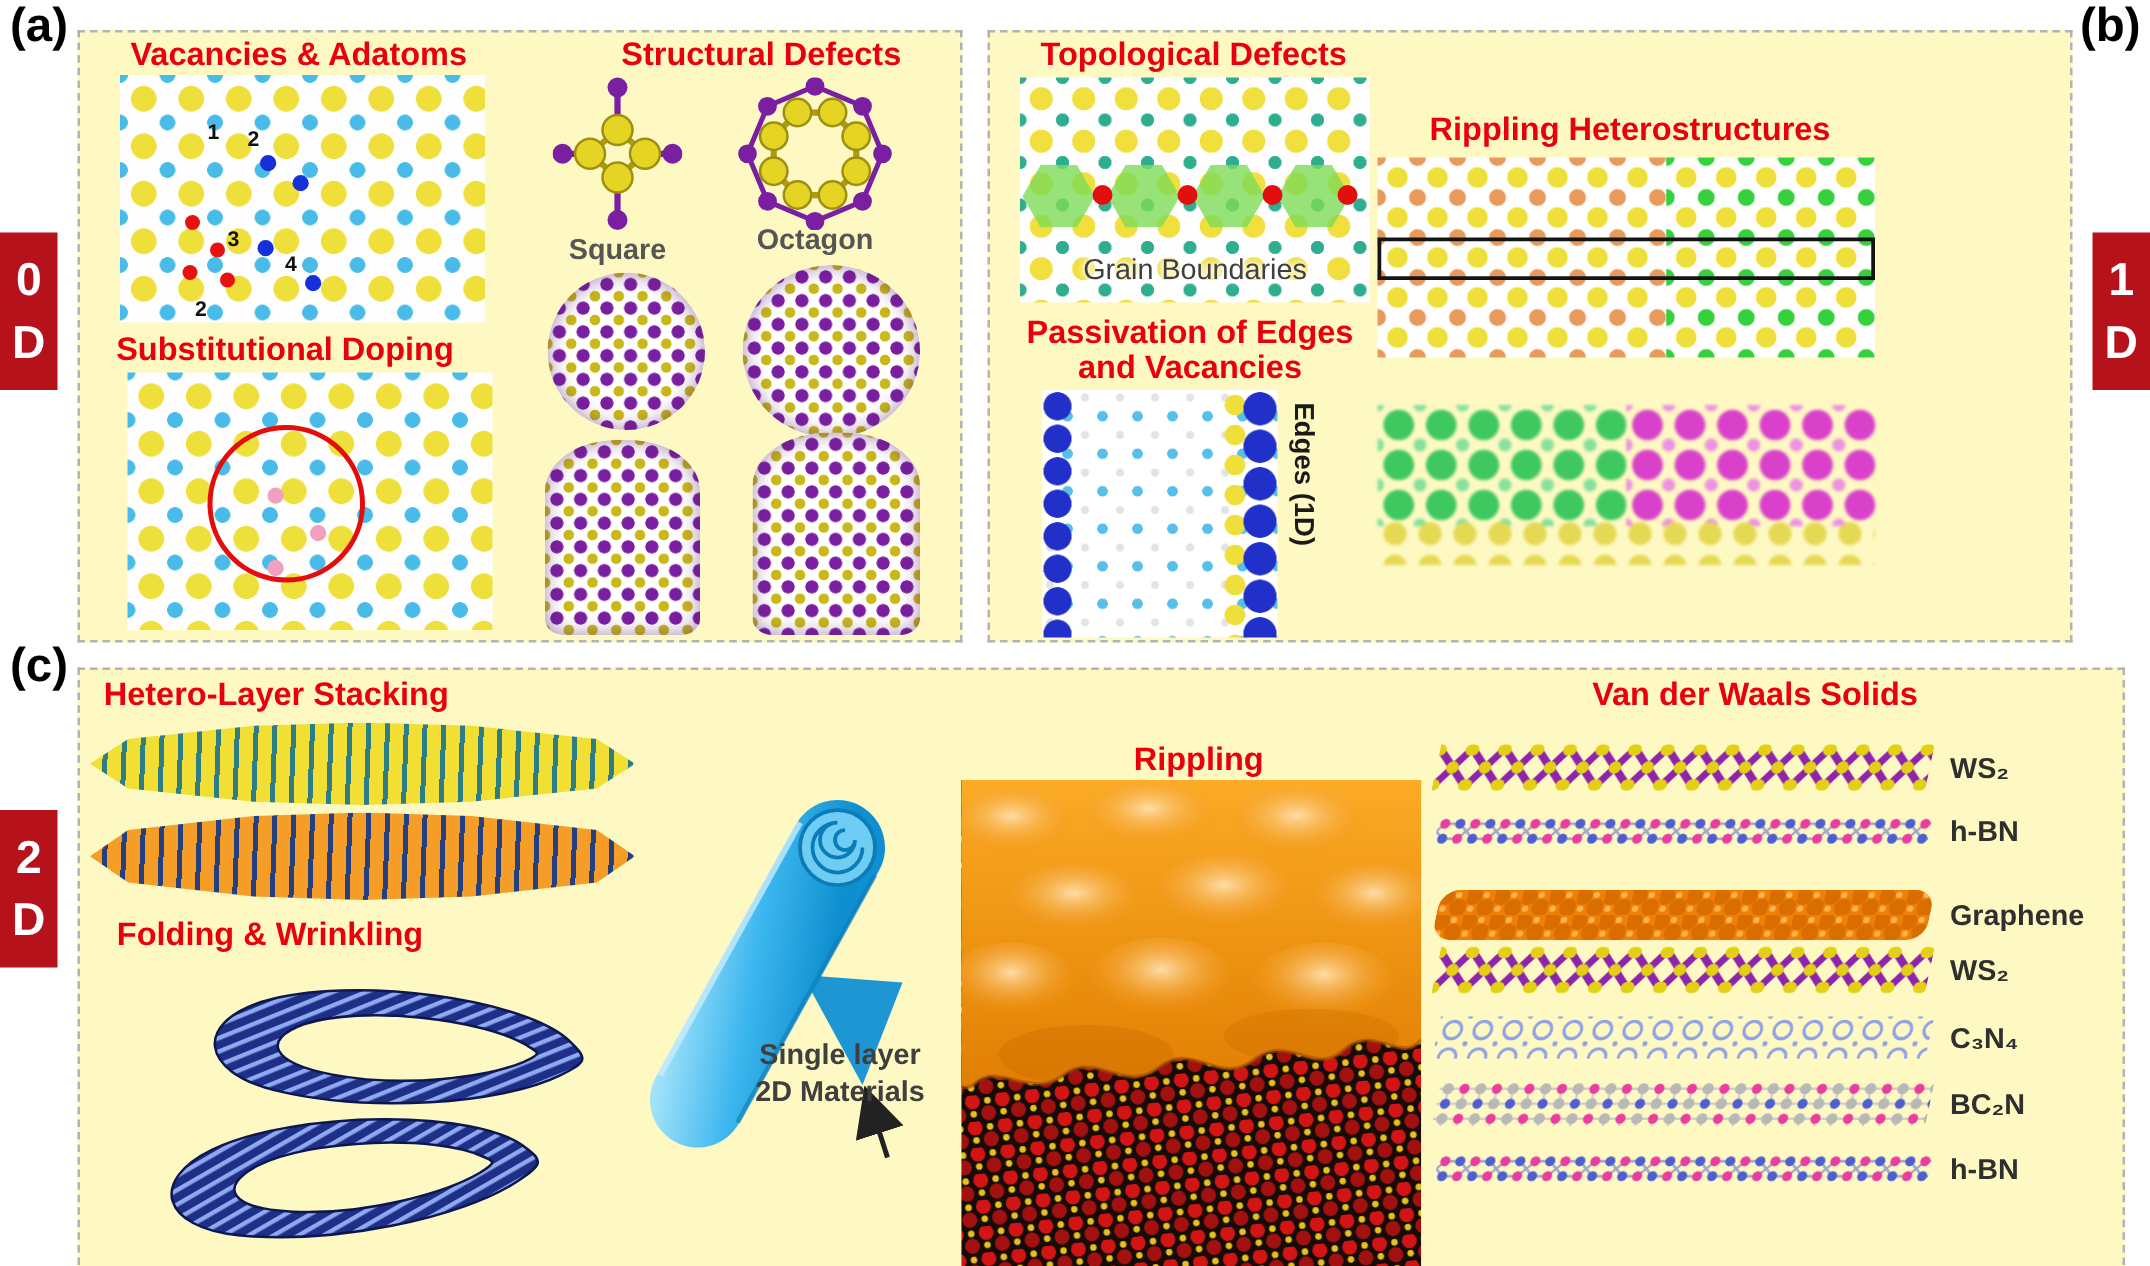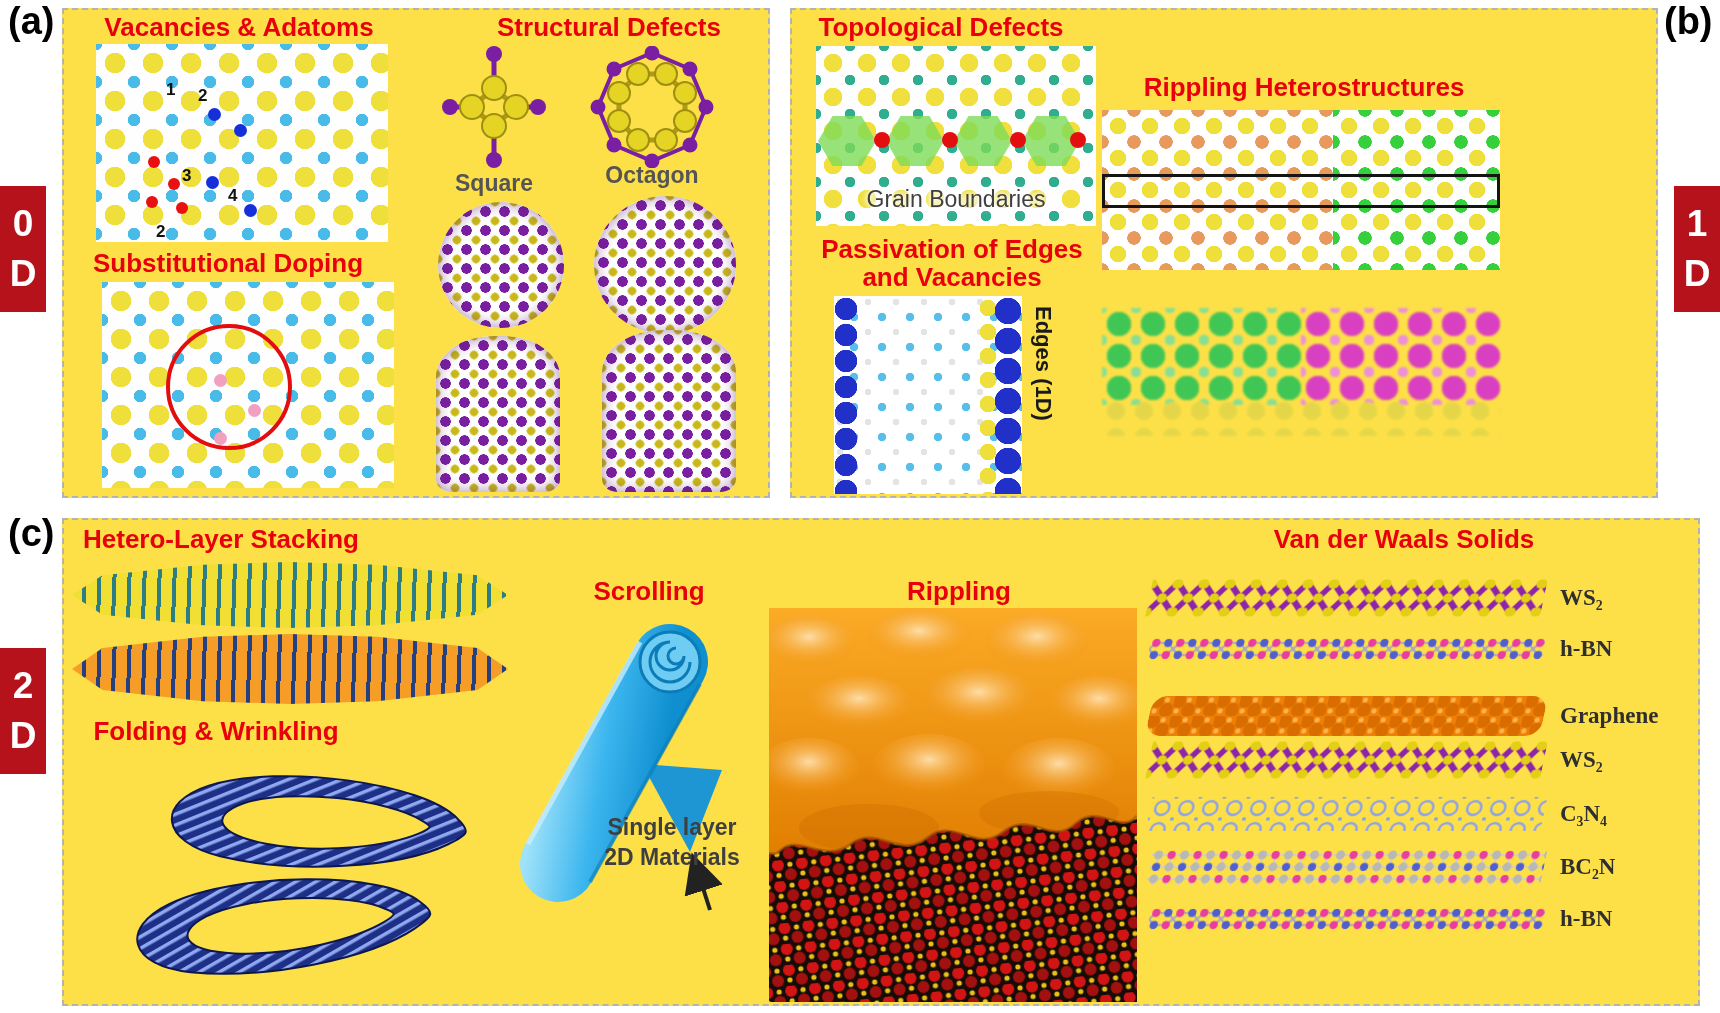--- a/index.html
+++ b/index.html
@@ -3,21 +3,21 @@
 <meta charset="utf-8">
 <style>
   * { margin:0; padding:0; box-sizing:border-box; }
   html,body { background:#fff; }
   .fig { position:relative; width:1720px; height:1013px; background:#fff;
          font-family:"Liberation Sans","DejaVu Sans",sans-serif; overflow:hidden; }
   .corner { position:absolute; font-size:38px; font-weight:bold; color:#000; }
   .badge { position:absolute; width:46px; background:#b5121b; color:#fff;
            display:flex; flex-direction:column; align-items:center; justify-content:center;
            font-weight:bold; font-size:37px; line-height:1.35; }
-  .panel { position:absolute; border:2px dashed #b3b3b3; background:#fde047; }
+  .panel { position:absolute; border:2px dashed #b3b3b3; background:#fef9c3;margin-top:16px; }
   .rtitle { position:absolute; color:#e8000d; font-weight:bold; font-size:26px;
             text-align:center; white-space:nowrap; }
   .gtitle { position:absolute; color:#3f3f3f; font-weight:bold; font-size:23px; text-align:center; }
   .num { position:absolute; color:#111; font-weight:bold; font-size:17px; }
   .dot { position:absolute; border-radius:50%; }
   .abs { position:absolute; }
 
   
   .lat-ya-cy { background-color:#fefefe;
     background-image:
@@ -75,21 +75,21 @@
     background-size:28px 26px; }
 
   .sheet { position:absolute;
     clip-path:polygon(0% 50%,7% 20%,30% 4%,50% 0%,70% 4%,93% 20%,100% 50%,93% 80%,70% 96%,50% 100%,30% 96%,7% 80%); }
   .sheet-yellow { background:repeating-linear-gradient(92deg,#f2df33 0 11px,#2d7d85 11px 15px); }
   .sheet-orange { background:repeating-linear-gradient(92deg,#f59d27 0 11px,#24407e 11px 15px); }
 
   .caption-line { position:absolute; width:170px; text-align:center;
                   font-weight:bold; font-size:23px; color:#3f3f3f; }
 
-  .vdw-row { position:absolute; left:1085px; width:545px; display:flex; align-items:center; gap:16px;font-family:Liberation Serif, serif; }
+  .vdw-row { position:absolute; left:1085px; width:545px; display:flex; align-items:center; gap:16px; }
   .vdw-label { font-weight:bold; font-size:23px; color:#2f2f2f; white-space:nowrap; }
   .band { transform:skewX(-12deg); flex:0 0 auto; }
 </style>
 </head>
 <body>
 
 <svg width="0" height="0" style="position:absolute" aria-hidden="true">
 <defs>
   <pattern id="pws2" width="26" height="44" patternUnits="userSpaceOnUse">
     <path d="M1,8 L25,36 M25,8 L1,36" stroke="#8e24aa" stroke-width="6" stroke-linecap="round" fill="none"></path>
@@ -253,21 +253,21 @@
     <div class="gtitle" style="left:525px;top:152px;width:126px;color:#555">Octagon</div>
 
     <div class="cage" style="left:374px;top:192px;width:126px;height:126px"></div>
     <div class="cage" style="left:530px;top:186px;width:142px;height:138px"></div>
     <div class="cage tube" style="left:372px;top:326px;width:124px;height:156px"></div>
     <div class="cage tube" style="left:538px;top:320px;width:134px;height:162px"></div>
   </div>
 
   <div class="panel" style="left:790px;top:8px;width:868px;height:490px">
 
-    <div class="rtitle" style="left:4px;top:2px;width:290px">Topological Defects</div>
+    <div class="rtitle" style="left:18px;top:2px;width:290px">Topological Defects</div>
 
     <div class="abs lat-ya-tl" style="left:24px;top:36px;width:280px;height:180px">
       <span class="ghex" style="left:2px;top:70px"></span>
       <span class="ghex" style="left:70px;top:70px"></span>
       <span class="ghex" style="left:138px;top:70px"></span>
       <span class="ghex" style="left:206px;top:70px"></span>
       <span class="dot" style="left:58px;top:86px;width:16px;height:16px;background:#e30f0f"></span>
       <span class="dot" style="left:126px;top:86px;width:16px;height:16px;background:#e30f0f"></span>
       <span class="dot" style="left:194px;top:86px;width:16px;height:16px;background:#e30f0f"></span>
       <span class="dot" style="left:254px;top:86px;width:16px;height:16px;background:#e30f0f"></span>
@@ -304,21 +304,20 @@
     <div class="rtitle" style="left:12px;top:4px;width:290px">Hetero-Layer Stacking</div>
     <div class="sheet sheet-yellow" style="left:8px;top:42px;width:436px;height:66px"></div>
     <div class="sheet sheet-orange" style="left:8px;top:114px;width:436px;height:70px"></div>
 
     <div class="rtitle" style="left:12px;top:196px;width:280px">Folding &amp; Wrinkling</div>
     <svg class="abs" style="left:16px;top:228px" width="416" height="256" viewBox="0 0 416 256">
       <use href="#loopPath" transform="translate(60,14) rotate(3)" fill="url(#pfold)" stroke="#0c1750" stroke-width="2"></use>
       <use href="#loopPath" transform="translate(18,142) rotate(-5)" fill="url(#pfold)" stroke="#0c1750" stroke-width="2"></use>
     </svg>
 
-    <div class="rtitle" style="left:455px;top:56px;width:260px">Scrolling</div>
     <svg class="abs" style="left:430px;top:92px" width="255" height="315" viewBox="0 0 255 315">
       <polygon points="148,152 228,158 196,240" fill="#1f96d4"></polygon>
       <line x1="176" y1="50" x2="64" y2="252" stroke="url(#scrollg)" stroke-width="76" stroke-linecap="round"></line>
       <line x1="206" y1="72" x2="96" y2="270" stroke="#0c7cb8" stroke-width="4" opacity="0.6"></line>
       <line x1="146" y1="30" x2="34" y2="232" stroke="#c9edfb" stroke-width="5" opacity="0.8"></line>
       <circle cx="176" cy="50" r="30" fill="#6fcdf4" stroke="#0c7cb8" stroke-width="3"></circle>
       <path d="M196,50 a20,20 0 1,1 -20,-20 a14,14 0 1,0 14,14 a8,8 0 1,1 -8,-8" fill="none" stroke="#0c7cb8" stroke-width="3"></path>
       <line x1="216" y1="298" x2="200" y2="248" stroke="#222" stroke-width="4" marker-end="url(#ah)"></line>
     </svg>
     <div class="caption-line" style="left:523px;top:294px">Single layer</div>

